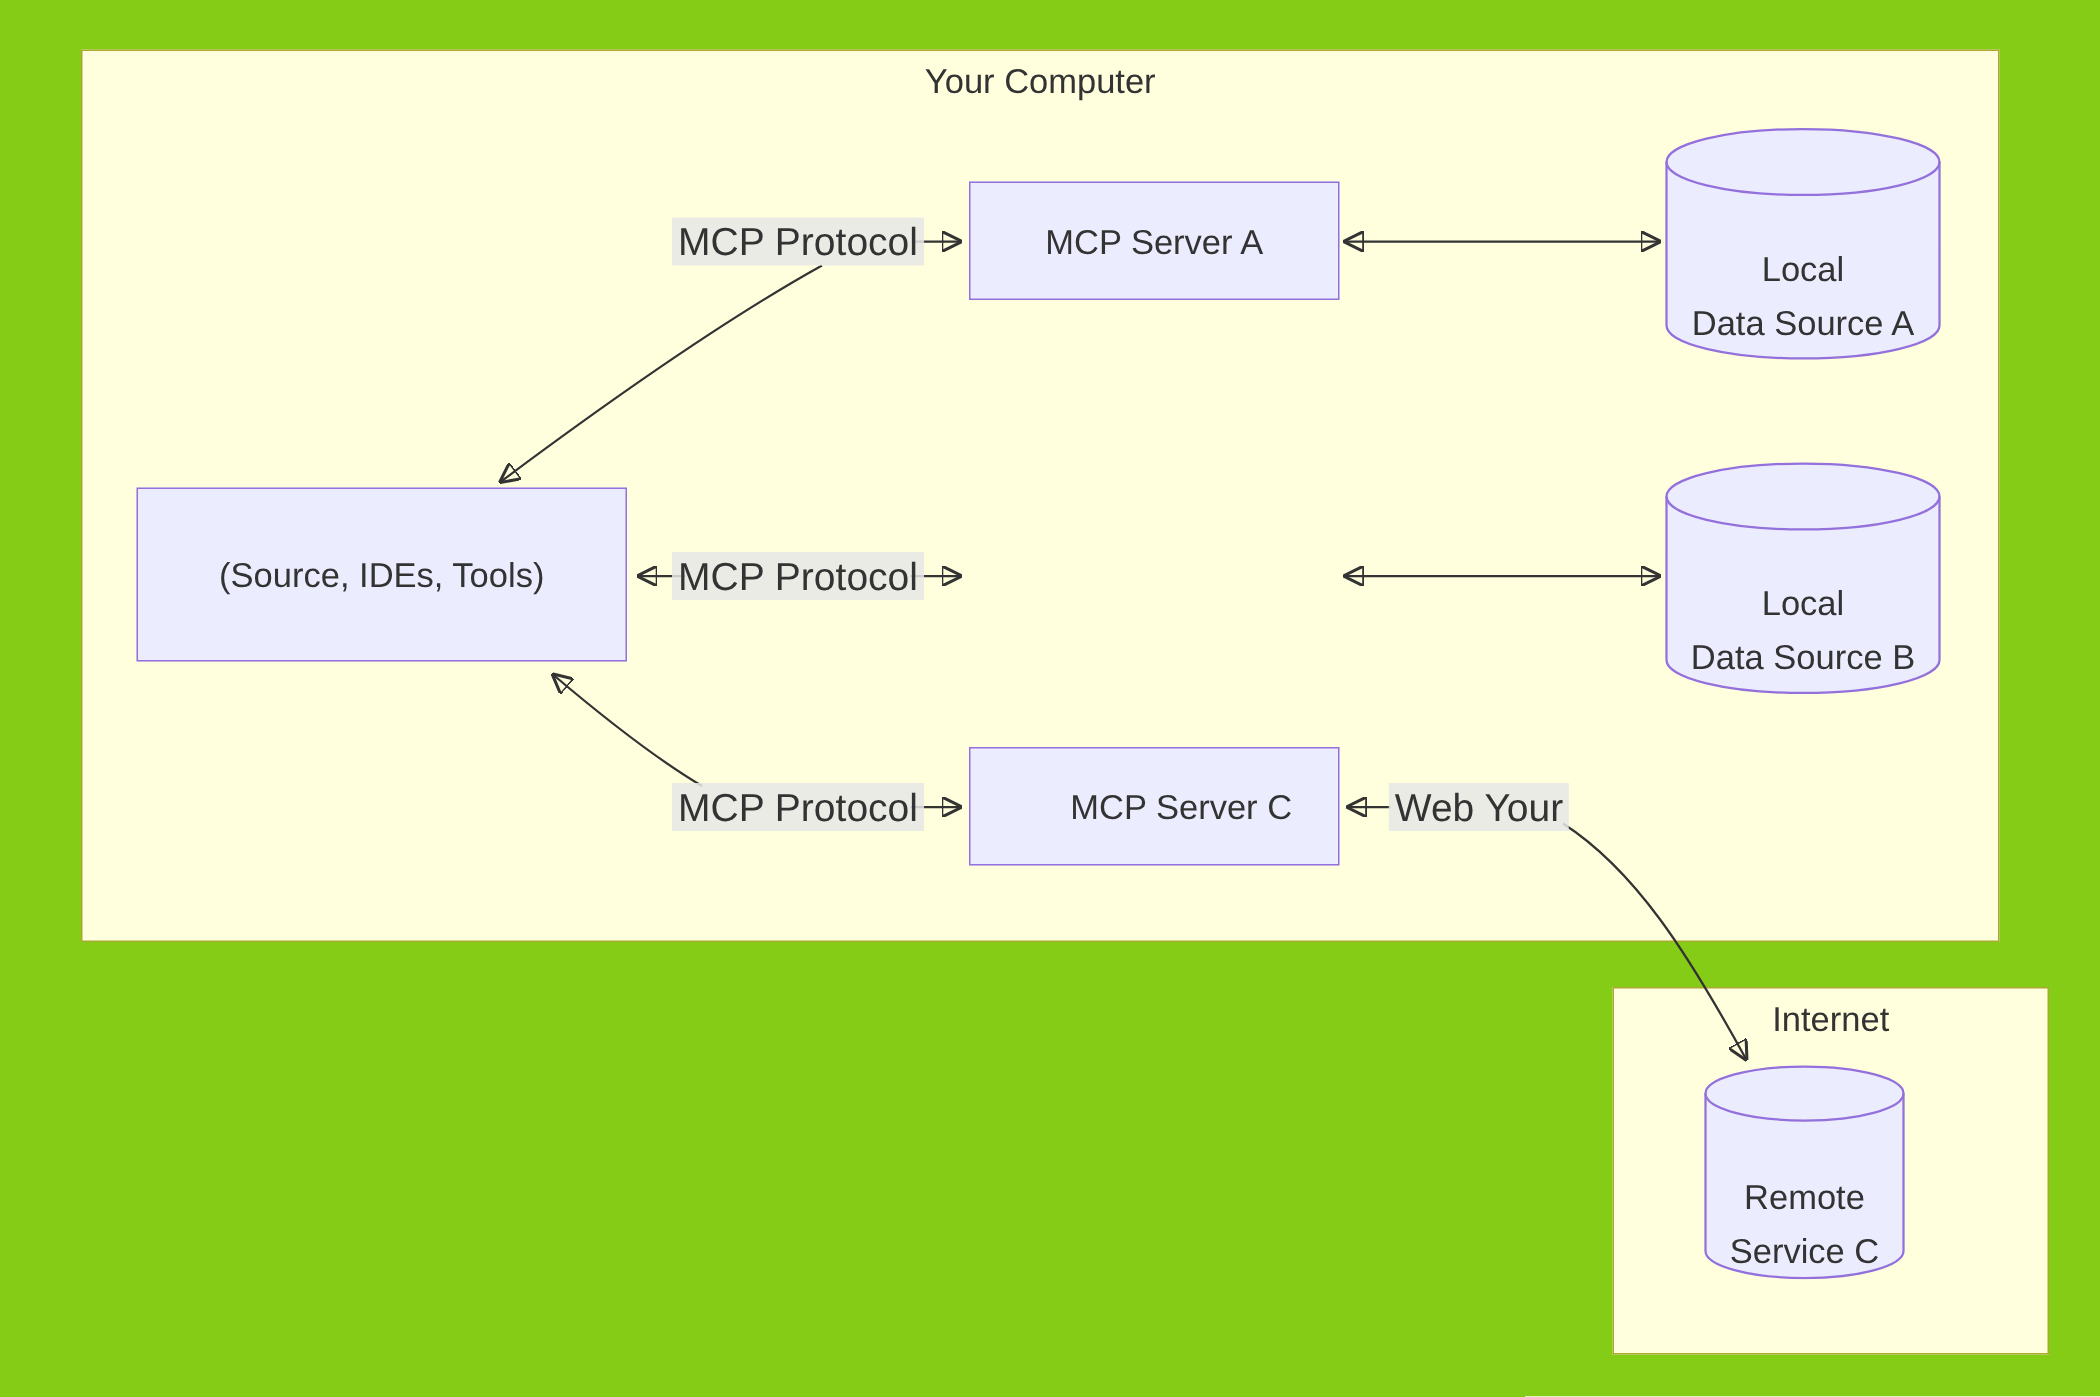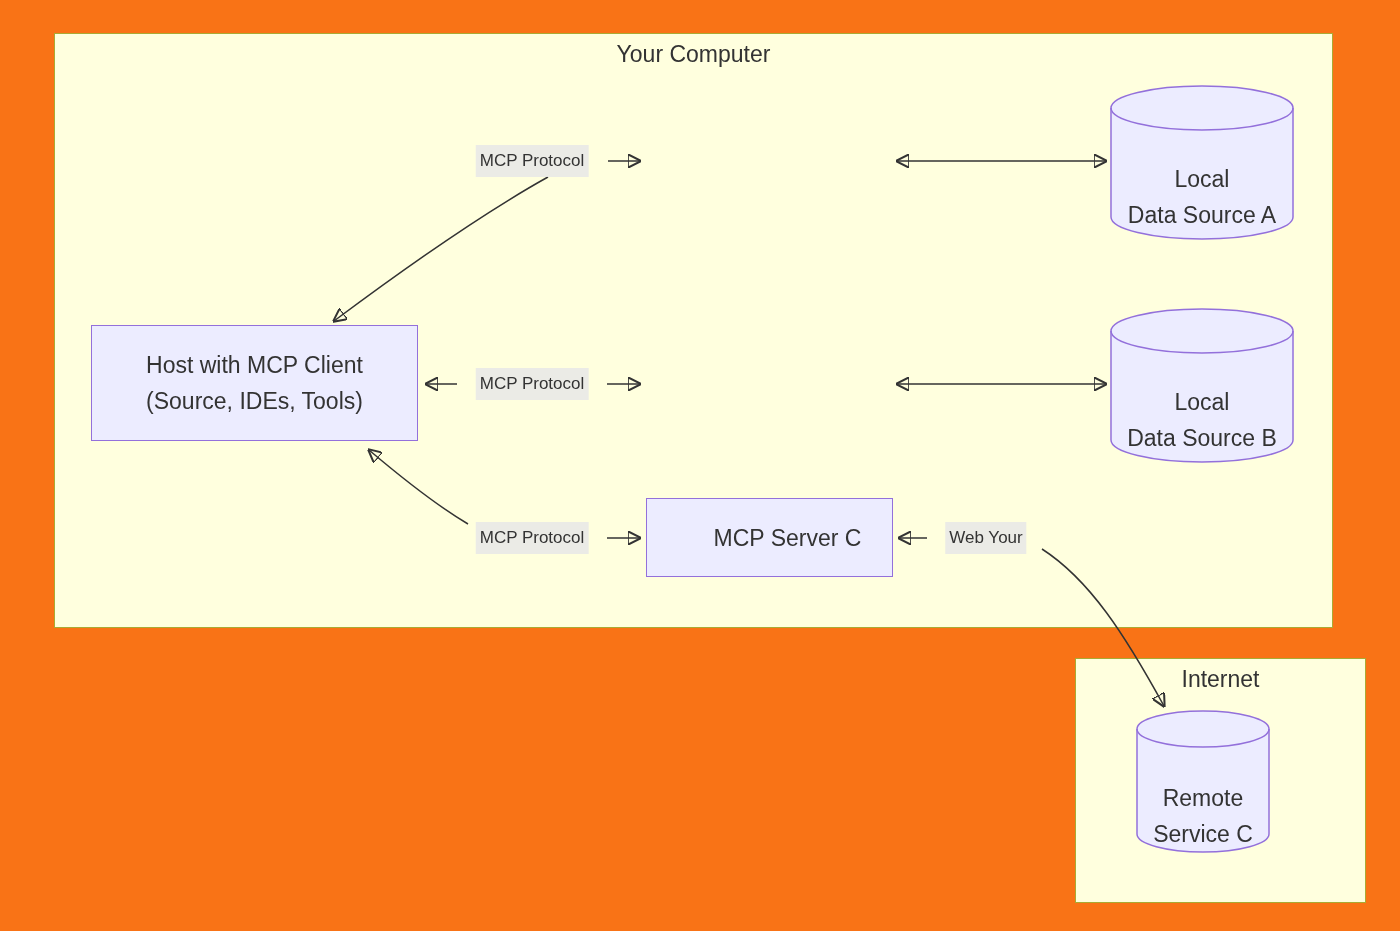--- a/index.html
+++ b/index.html
@@ -8,21 +8,21 @@
     background: #ffffff;
     width: 1400px;
     height: 931px;
     overflow: hidden;
     font-family: "Liberation Sans", sans-serif;
   }
   #canvas {
     position: relative;
     width: 1400px;
     height: 931px;
-    background: #f97316;
+    background: #84cc16;
   }
   
   .cluster {
     position: absolute;
     background: #ffffde;
     border: 1.5px solid #aaaa33;
     box-sizing: border-box;
   }
   #cluster-your-computer { left: 54px; top: 33px; width: 1279px; height: 595px; }
   #cluster-internet      { left: 1075px; top: 658px; width: 291px; height: 245px; }
@@ -69,21 +69,21 @@
     margin-top: 20px;
   }
   #cyl-ds-a .cyl-text, #cyl-ds-b .cyl-text { top: 56px; }
   #cyl-remote .cyl-text { top: 50px; }
   
   .edge-label {
     position: absolute;
     transform: translate(-50%, -50%);
     background: rgba(232,232,232,0.85);
     color: #333333;
-    font-size: 17px;
+    font-size: 26px;
     line-height: 28px;
     padding: 2px 4px;
     white-space: nowrap;
     z-index: 4;
   }
   #label-mcp-a    { left: 532px; top: 161px; }
   #label-mcp-b    { left: 532px; top: 384px; }
   #label-mcp-c    { left: 532px; top: 538px; }
   #label-web-apis { left: 986px; top: 538px; }
   
@@ -120,22 +120,24 @@
     <path d="M 607 384 L 640 384" marker-end="url(#arrow)"></path>
     <path d="M 468 524 C 436 505, 402 478, 369 450" marker-end="url(#arrow)"></path>
     <path d="M 607 538 L 640 538" marker-end="url(#arrow)"></path>
     <path d="M 897 161 L 1106 161" marker-start="url(#arrow)" marker-end="url(#arrow)"></path>
     <path d="M 897 384 L 1106 384" marker-start="url(#arrow)" marker-end="url(#arrow)"></path>
     <path d="M 927 538 L 899 538" marker-end="url(#arrow)"></path>
     <path d="M 1042 549 C 1090 580, 1125 635, 1164 706" marker-end="url(#arrow)"></path>
   </svg>
 
   <div class="node" id="node-host">
-    <div>Host with MCP Client</div>
     <div>(Source, IDEs, Tools)</div>
+  </div>
+  <div class="node" id="node-server-a">
+    <div>MCP Server A</div>
   </div>
   <div class="node" id="node-server-c">
     <div>MCP Server C</div>
   </div>
 
   <div class="cylinder" id="cyl-ds-a">
     <svg width="184" height="155" viewBox="0 0 184 155">
       <path d="M 1 23 A 91 22 0 0 1 183 23 L 183 132 A 91 22 0 0 1 1 132 Z" fill="#ECECFF" stroke="#9370DB" stroke-width="1.5"></path>
       <path d="M 1 23 A 91 22 0 0 0 183 23" fill="none" stroke="#9370DB" stroke-width="1.5"></path>
     </svg>

